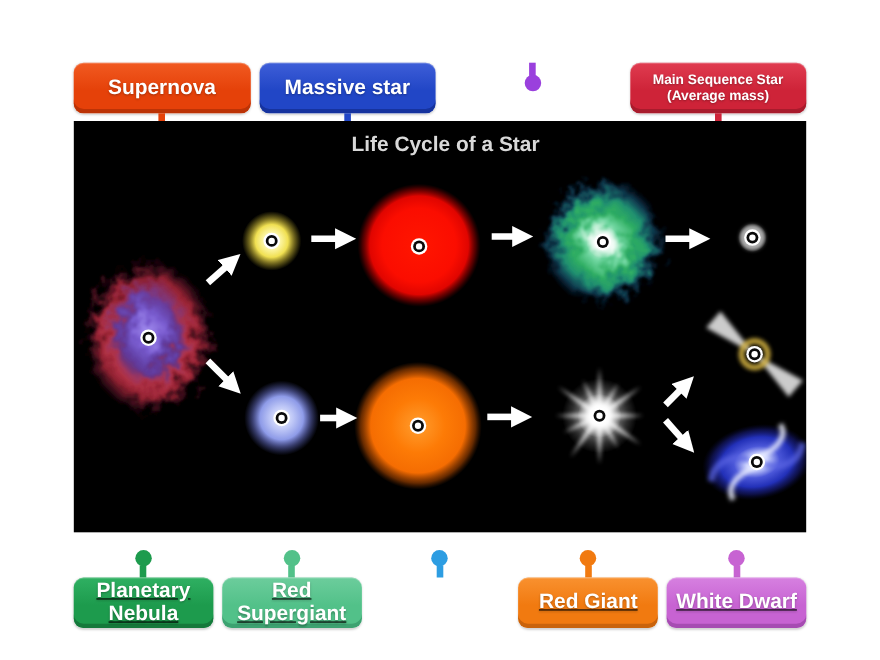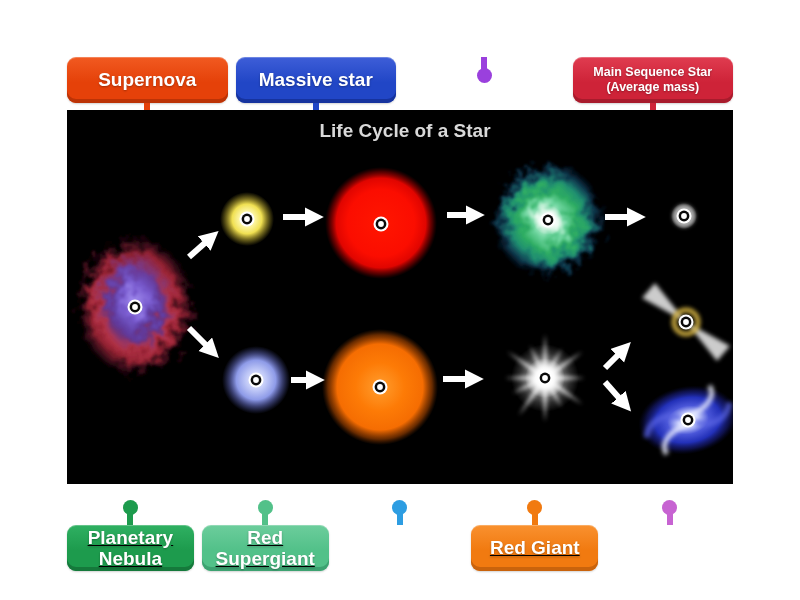--- a/index.html
+++ b/index.html
@@ -334,16 +334,19 @@
         </div>
       <div class="label-box">
         <span class="label-text">Red Giant</span>
       </div>
     </div>
     <div class="label-unit" style="--main: #c763d2; --light: #d680e0; --dark: #a64cb2;">
       <div class="pin">
           <div class="pin-ball"></div>
           <div class="pin-stem"></div>
         </div>
+      <div class="label-box">
+        <span class="label-text">White Dwarf</span>
+      </div>
     </div>
   </div>
 
 </div>
 
 </body></html>

